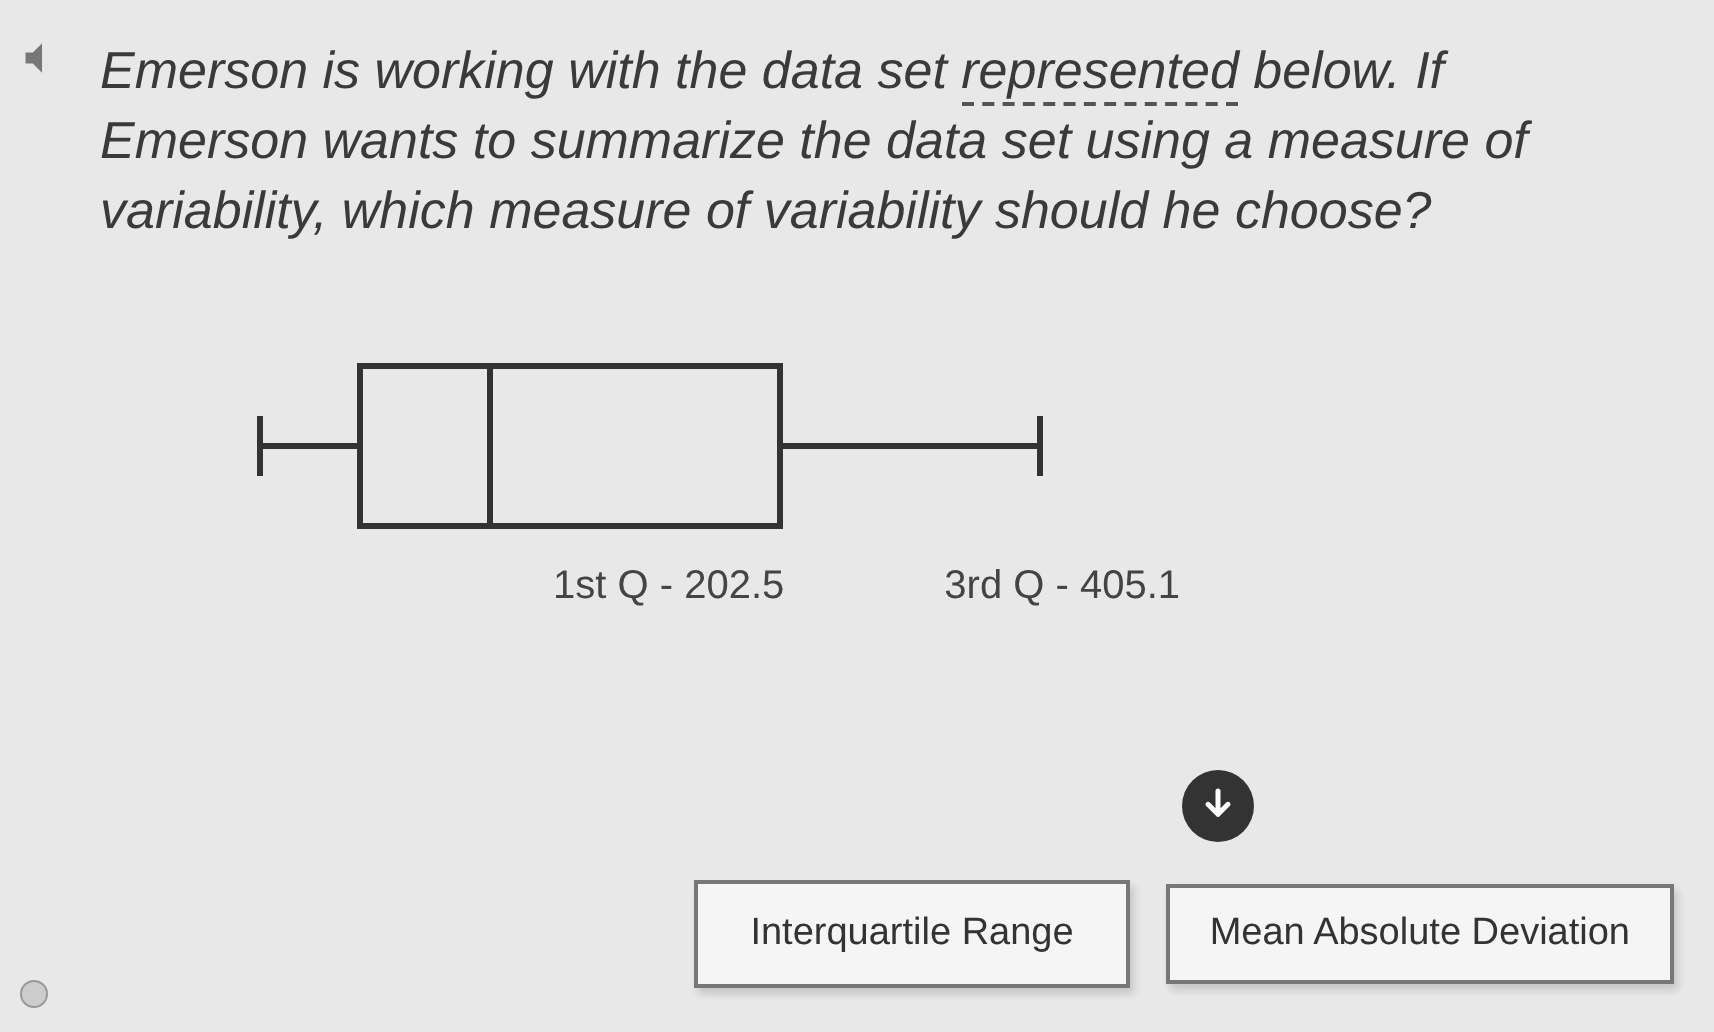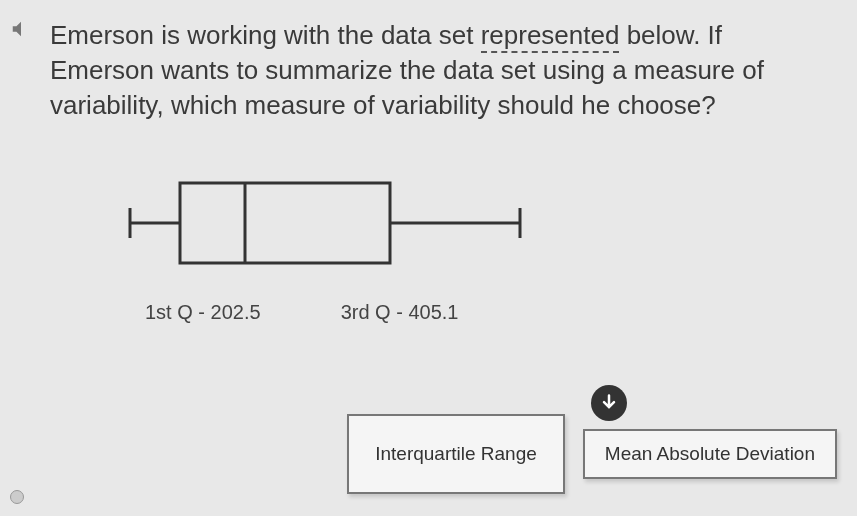--- a/index.html
+++ b/index.html
@@ -23,41 +23,43 @@
       width: 22px;
       height: 22px;
       color: #888;
     }
     .question-text {
       font-size: 26px;
       line-height: 1.35;
       color: #3a3a3a;
       margin-left: 10px;
       margin-bottom: 40px;
+      font-style: italic;
     }
     .underline-word {
       border-bottom: 2px dashed #555;
       padding-bottom: 1px;
     }
     .chart-area {
       margin-left: 50px;
       margin-top: 50px;
       width: 500px;
       height: 130px;
       position: relative;
     }
     .boxplot-svg {
       width: 500px;
       height: 100px;
     }
     .labels-row {
       display: flex;
       font-size: 20px;
       color: #444;
-      margin-top: 24px;
+      margin-top: 4px;
+      justify-content: flex-end;
     }
     .label-q1 {
       margin-left: 55px;
     }
     .label-q3 {
       margin-left: 80px;
     }
     .bottom-row {
       position: absolute;
       bottom: 22px;
@@ -74,21 +76,21 @@
       height: 36px;
       border-radius: 50%;
       background: #333;
       display: flex;
       align-items: center;
       justify-content: center;
     }
     .answer-btn {
       border: 2px solid #777;
       background: #f5f5f5;
-      padding: 27px 26px;
+      padding: 14px 26px;
       font-size: 19px;
       color: #333;
       box-shadow: 2px 3px 4px rgba(0,0,0,0.15);
       cursor: pointer;
       font-family: inherit;
     }
     .answer-btn.wide {
       padding: 12px 20px;
     }
     .small-circle {

